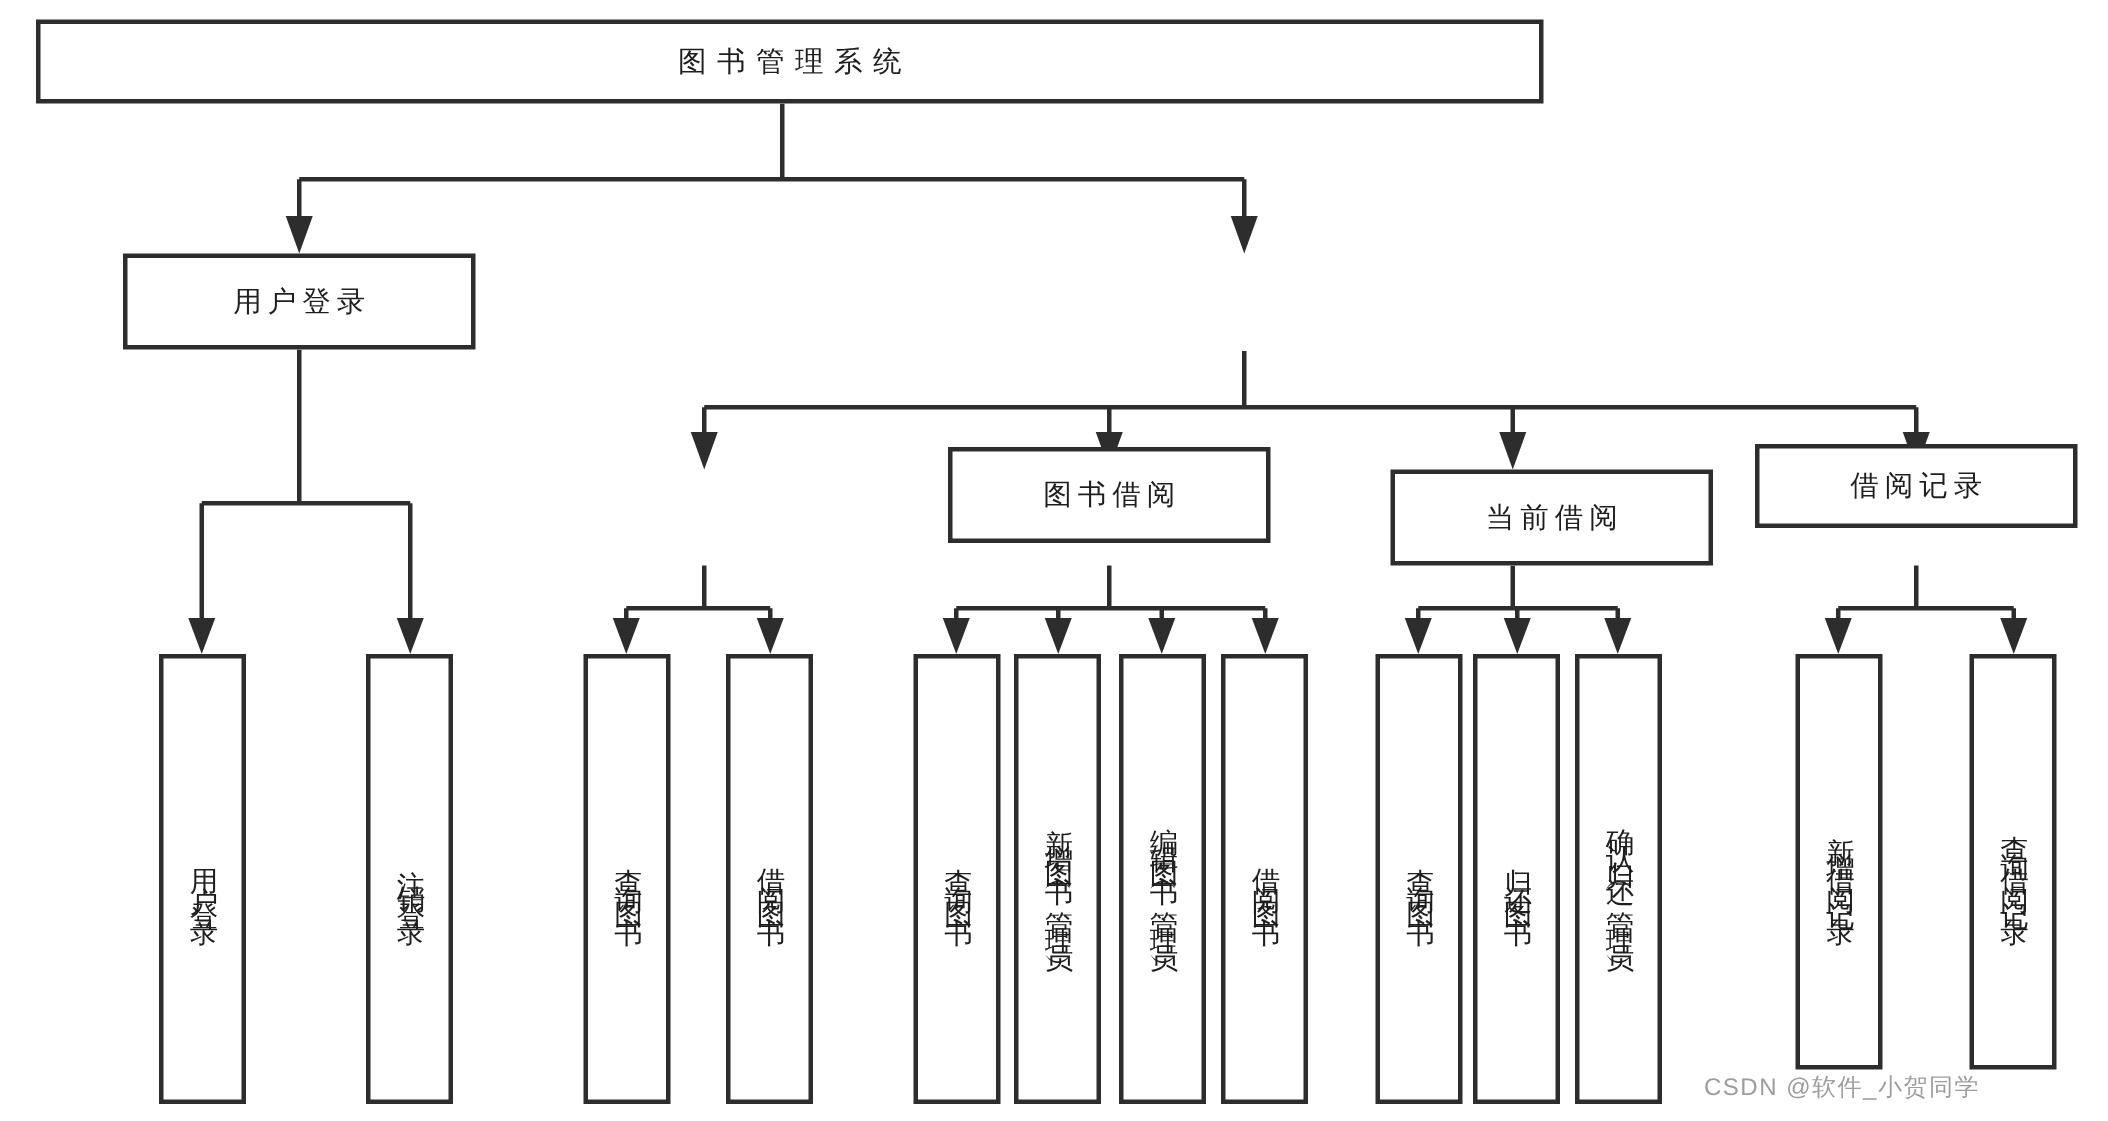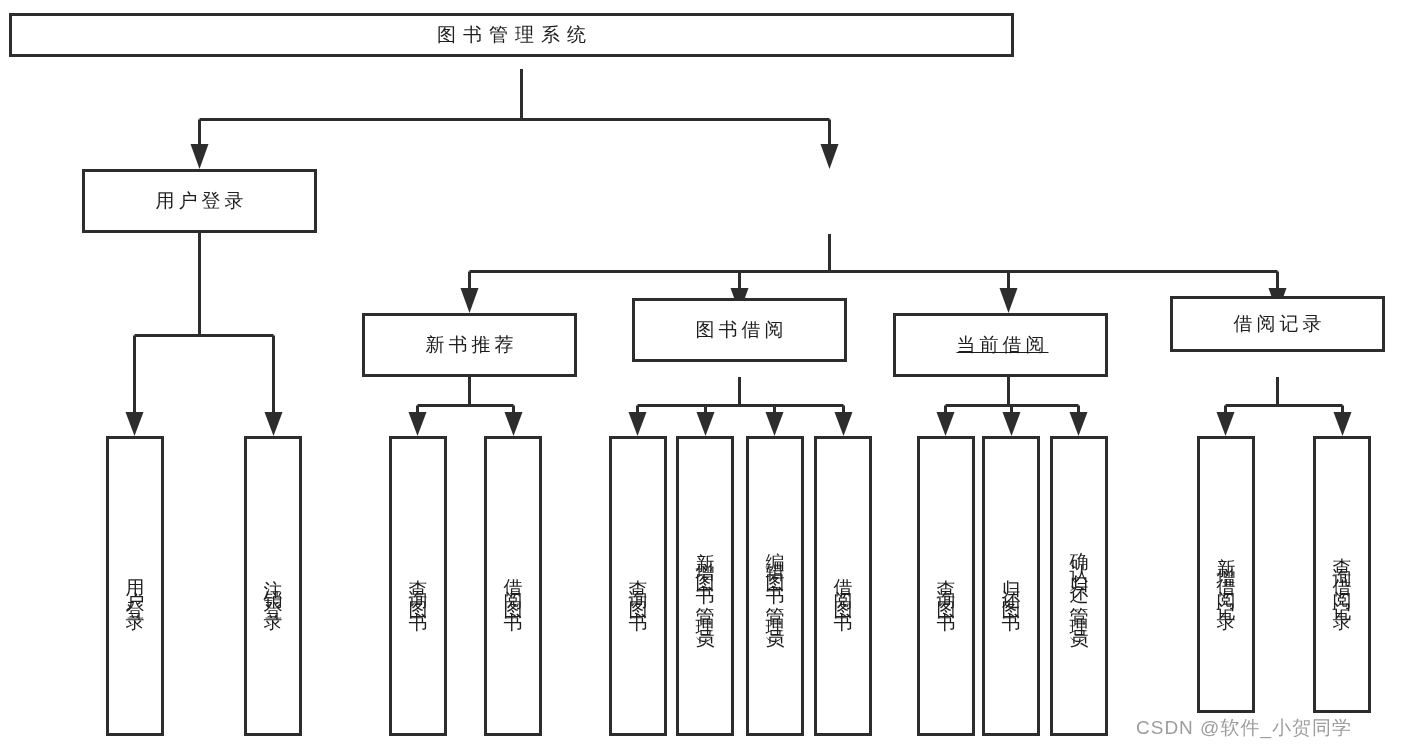--- a/index.html
+++ b/index.html
@@ -44,46 +44,46 @@
   }
   .leaf span {
     writing-mode: vertical-rl;
     text-orientation: mixed;
     white-space: nowrap;
     font-size: 19px;
     letter-spacing: 11px;
     color: #1e1e1e;
   }
   
-  .n-root            { left: 9px;   top: 13px;  width: 1005px; height: 44px; }
+  .n-root            { left: 24px;   top: 13px;  width: 1005px; height: 56px; }
   .n-user-login      { left: 82px;   top: 169px; width: 235px;  height: 64px; }
   .n-book-mgmt       { left: 712px;  top: 169px; width: 235px;  height: 65px; }
   .n-new-book-rec    { left: 362px;  top: 313px; width: 215px;  height: 64px; }
   .n-book-borrow     { left: 632px;  top: 298px; width: 215px;  height: 64px; }
-  .n-current-borrow  { left: 893px;  top: 313px; width: 215px;  height: 64px; text-decoration: underline; }
+  .n-current-borrow  { left: 927px;  top: 313px; width: 215px;  height: 64px; }
   .n-borrow-records  { left: 1170px; top: 296px; width: 215px;  height: 56px; }
   .leaf              { top: 436px;   width: 58px; height: 300px; }
   .l-ul-login   { left: 106px; }
   .l-ul-logout  { left: 244px; }
   .l-nb-query   { left: 389px; }
   .l-nb-borrow  { left: 484px; }
   .l-bb-query   { left: 609px; }
   .l-bb-add     { left: 676px; }
   .l-bb-edit    { left: 746px; }
   .l-bb-borrow  { left: 814px; }
   .l-cb-query   { left: 917px; }
   .l-cb-return  { left: 982px; }
   .l-cb-confirm { left: 1050px; }
   .l-br-add     { left: 1197px; height: 277px; }
   .l-br-query   { left: 1313px; height: 277px; }
   #watermark {
     position: absolute;
     left: 1136px;
     top: 715px;
-    font-size: 19px;
+    font-size: 16px;
     color: #9d9d9d;
     letter-spacing: 1px;
     white-space: nowrap;
     z-index: 2;
   }
 </style>
 </head>
 <body>
 
 <div id="canvas">
@@ -125,21 +125,20 @@
       <polygon points="1069.5,412 1087.5,412 1078.5,436"></polygon>
       <polygon points="1216.5,412 1234.5,412 1225.5,436"></polygon>
       <polygon points="1333.5,412 1351.5,412 1342.5,436"></polygon>
     </g>
   </svg>
 
   <div class="node root-box n-root">图书管理系统</div>
 
   <div class="node h n-user-login">用户登录</div>
 
-  <div class="node h n-new-book-rec">新书推荐</div>
   <div class="node h n-book-borrow">图书借阅</div>
   <div class="node h n-current-borrow">当前借阅</div>
   <div class="node h n-borrow-records">借阅记录</div>
 
   <div class="node leaf l-ul-login">
     <span>用户登录</span>
   </div>
   <div class="node leaf l-ul-logout">
     <span>注销登录</span>
   </div>

